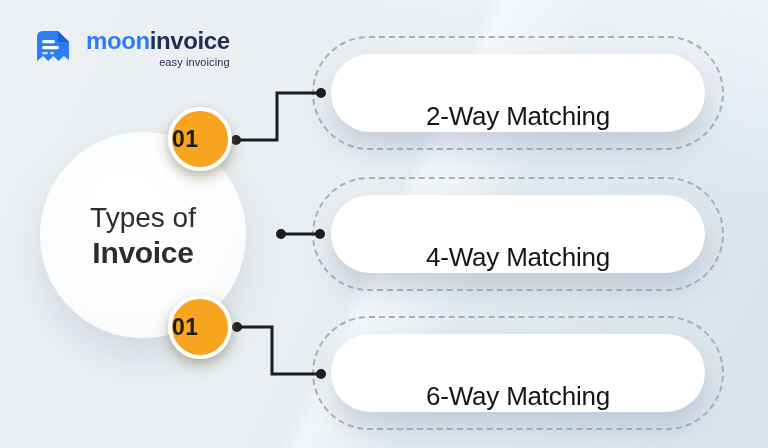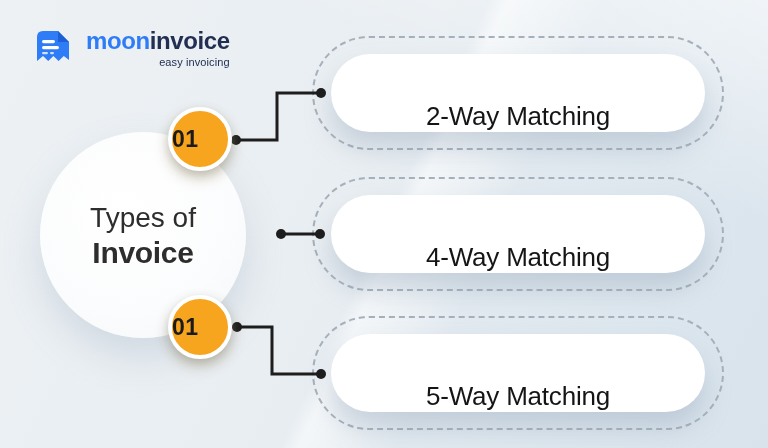--- a/index.html
+++ b/index.html
@@ -110,17 +110,17 @@
       <span class="pill-label">2-Way Matching</span>
     </div>
   </div>
   <div class="row row2">
     <div class="pill">
       <span class="pill-label">4-Way Matching</span>
     </div>
   </div>
   <div class="row row3">
     <div class="pill">
-      <span class="pill-label">5-Way Matching</span>
+      <span class="pill-label">6-Way Matching</span>
     </div>
   </div>
 
 </div>
 
 </body></html>

